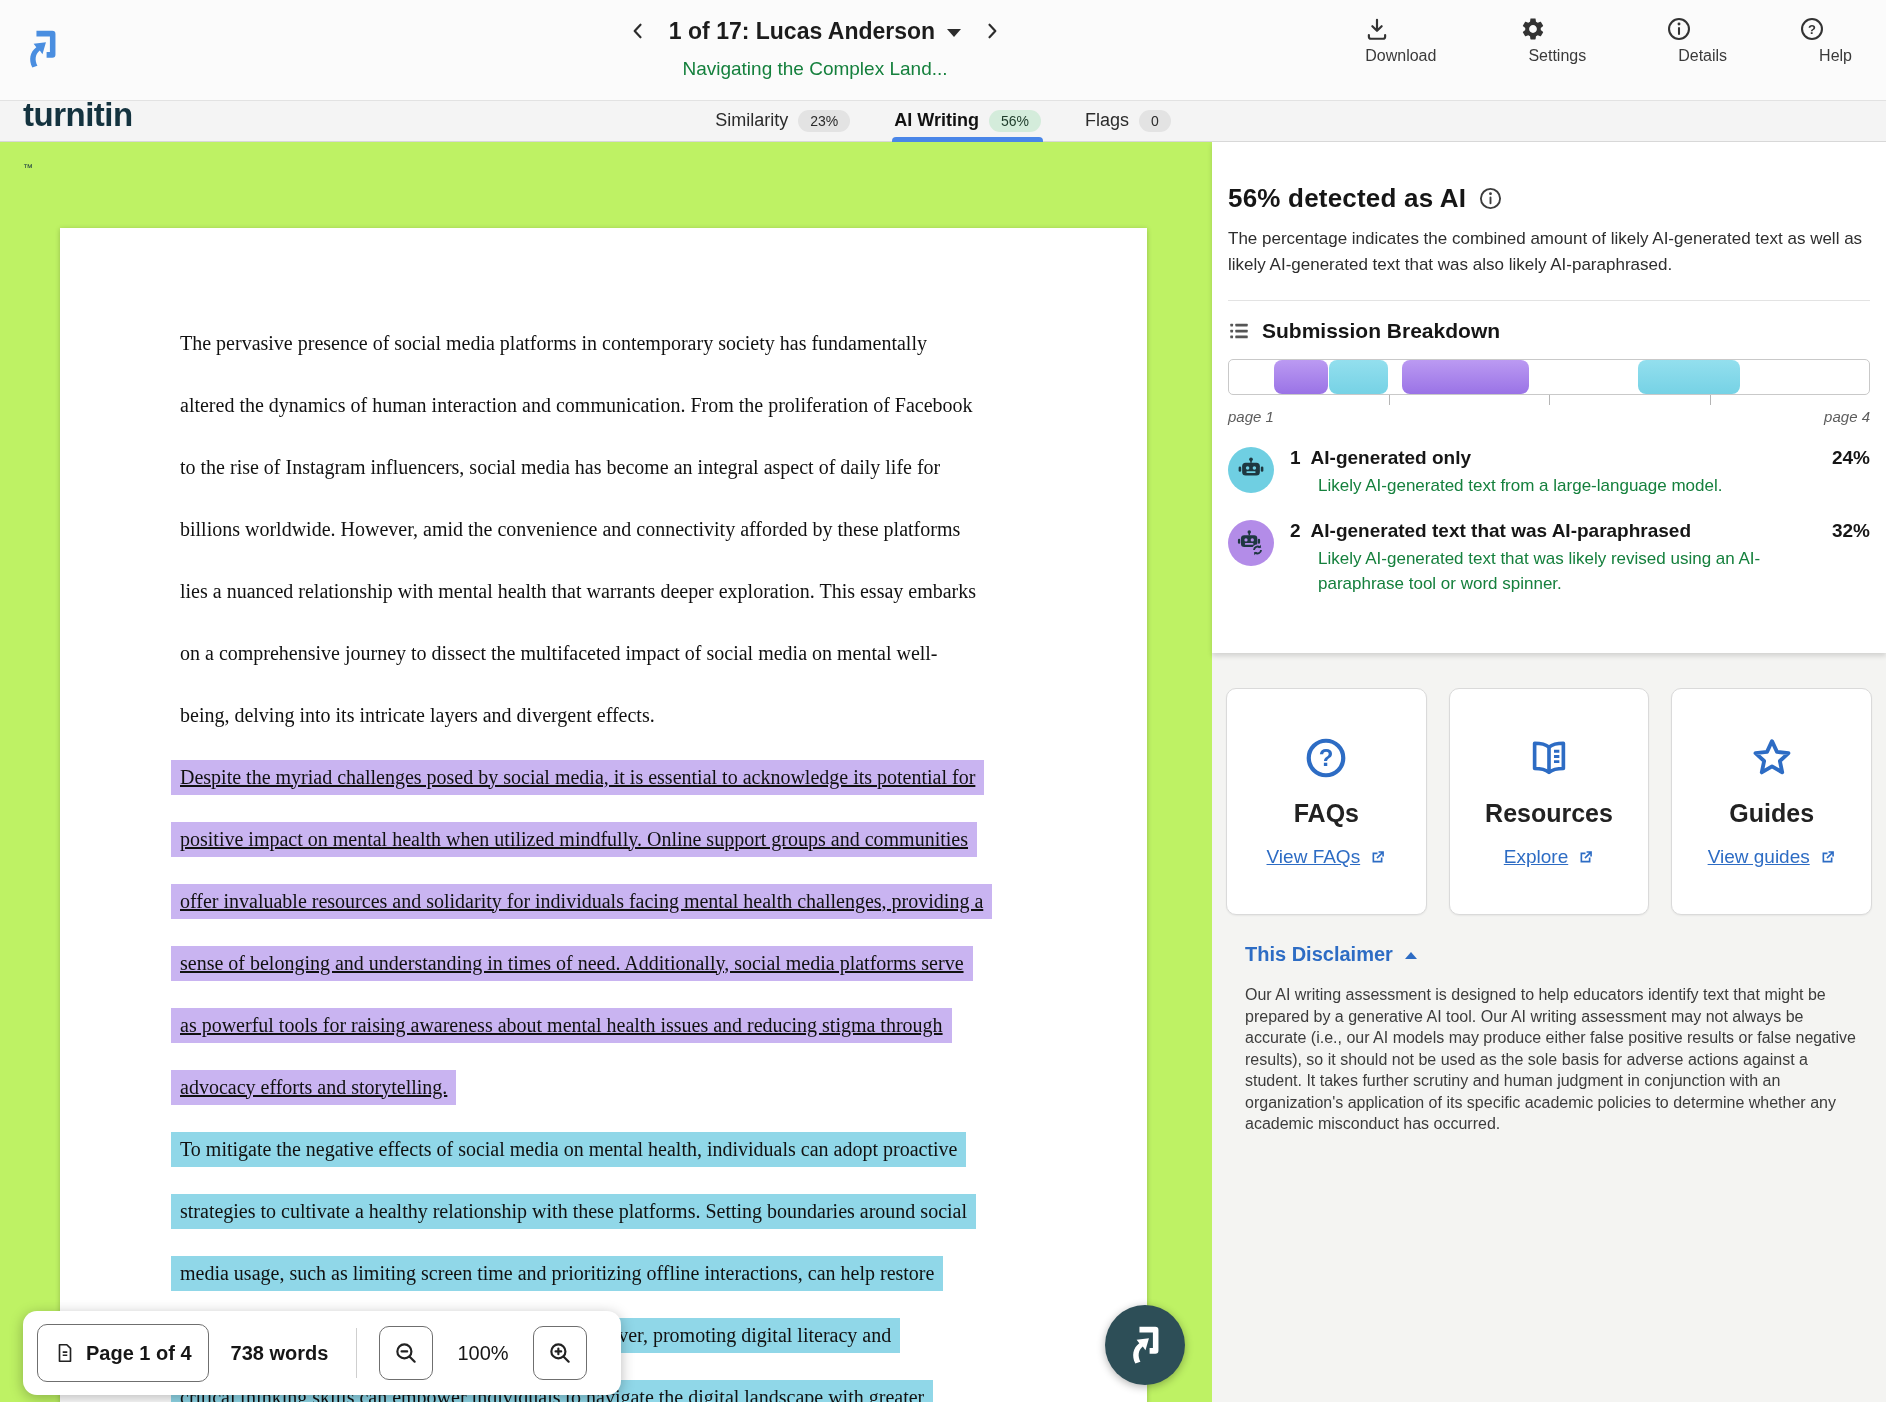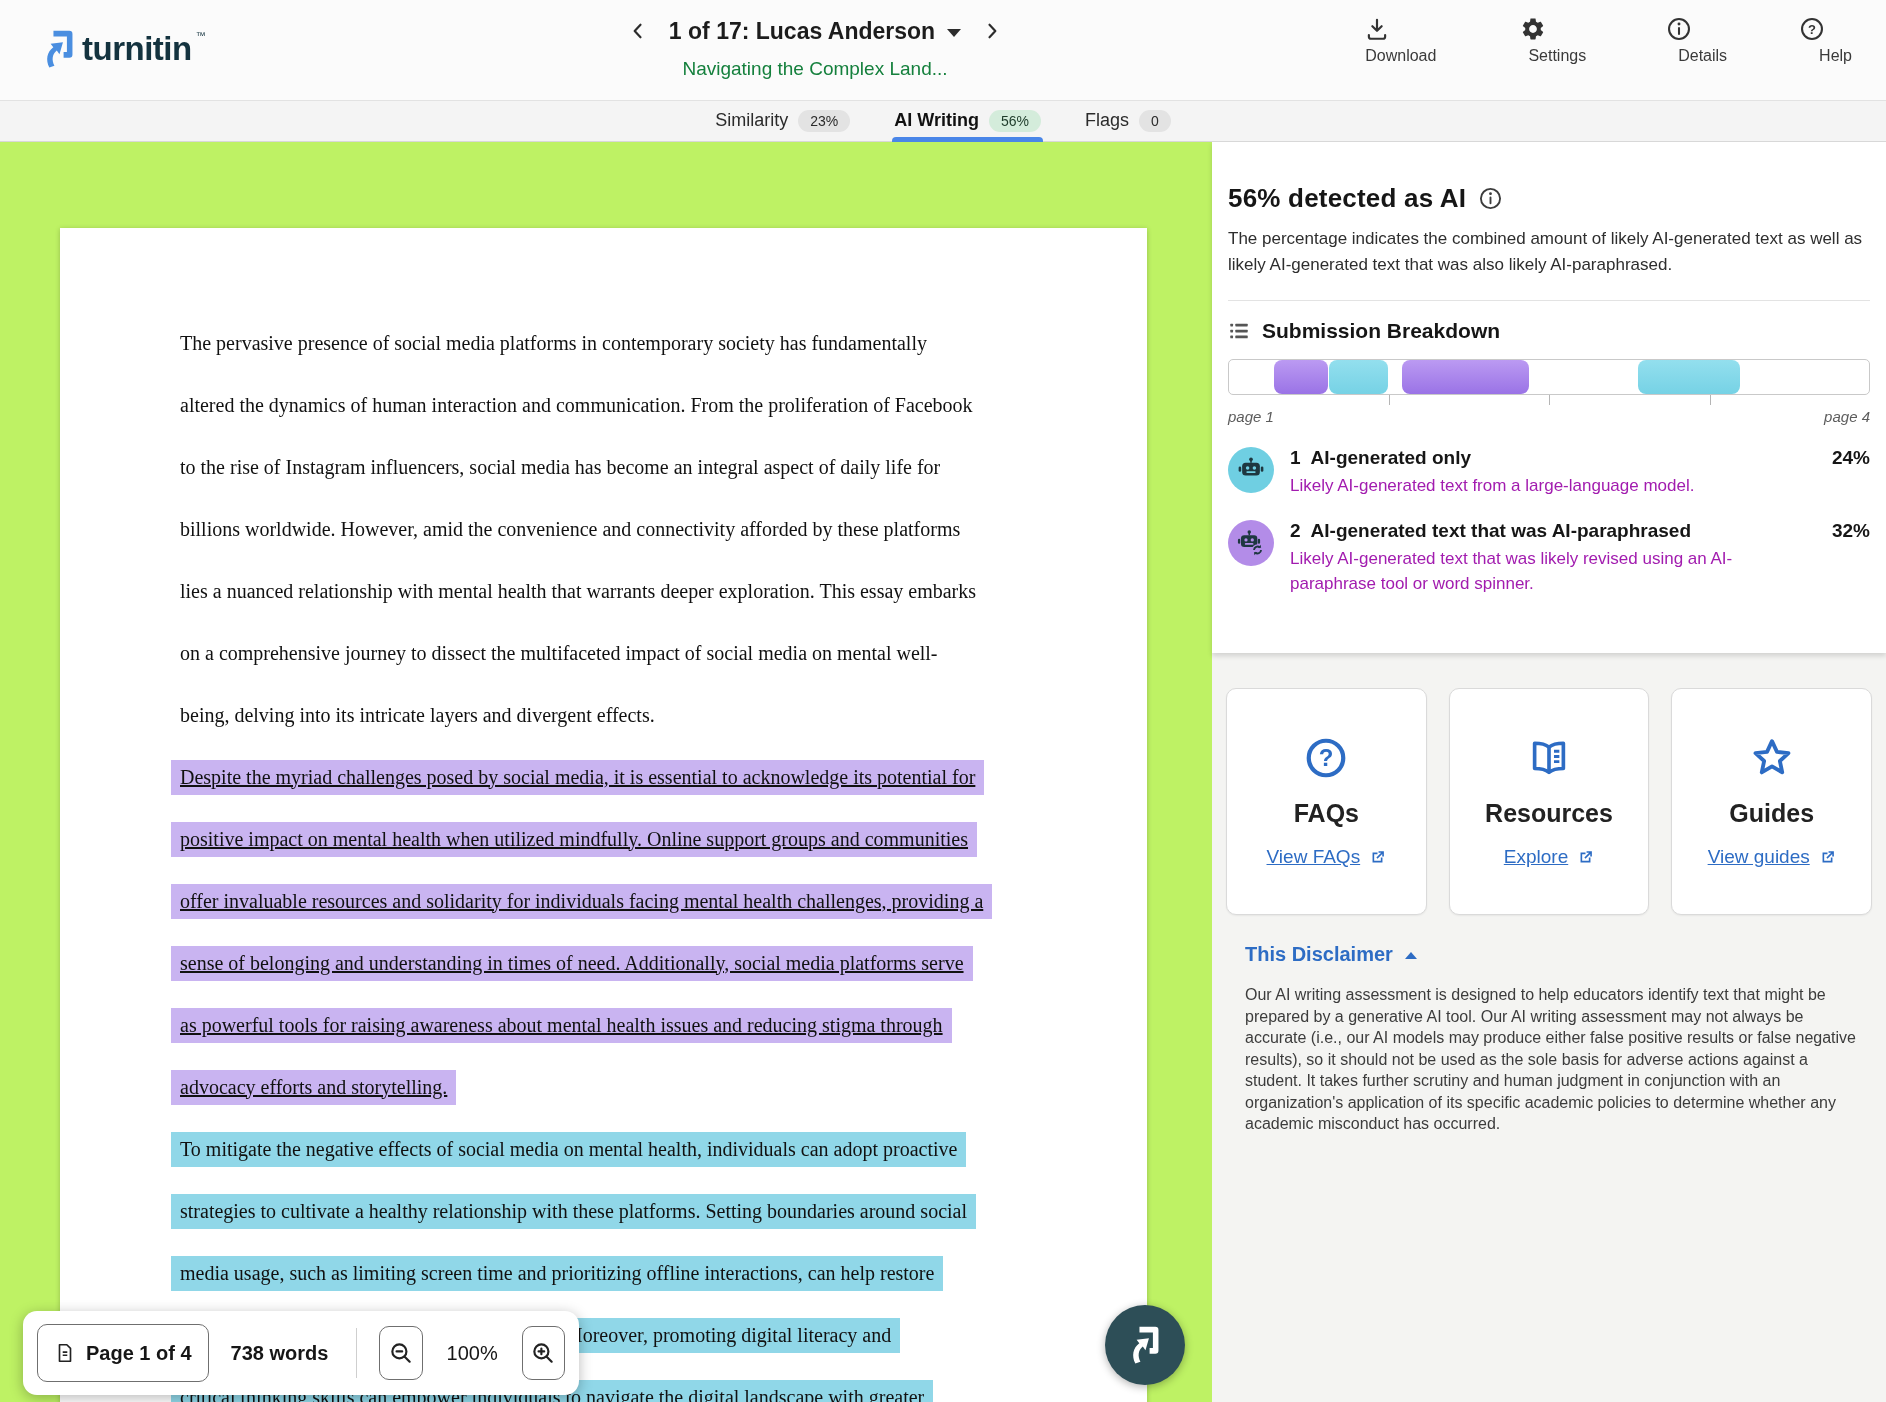--- a/index.html
+++ b/index.html
@@ -2,21 +2,21 @@
 <html><head>
 <meta charset="utf-8">
 <style>
   html,body{margin:0;padding:0;background:#d4d4d4;}
   .app{position:relative;width:1886px;height:1402px;overflow:hidden;
        background:#e9e9e9;font-family:"Liberation Sans",sans-serif;color:#1e1e1e;}
 
   
   .header{position:absolute;left:0;top:0;width:100%;height:100px;background:#fbfbfb;
           border-bottom:1px solid #e2e2e2;z-index:20;}
-  .logo{position:absolute;left:40px;top:28px;display:flex;align-items:flex-start;gap:4px;}
+  .logo{position:absolute;left:23px;top:28px;display:flex;align-items:flex-start;gap:24px;flex-direction:column;}
   .logo svg{width:38px;height:42px;}
   .logo-text{font-size:33px;font-weight:bold;color:#14333f;letter-spacing:-0.5px;line-height:42px;}
   .logo-tm{font-size:10px;color:#14333f;margin-top:2px;}
   .nav-center{position:absolute;left:580px;top:14px;width:470px;text-align:center;}
   .nav-title-row{display:flex;align-items:center;justify-content:center;gap:14px;}
   .nav-chevron{width:34px;height:34px;display:flex;align-items:center;justify-content:center;cursor:pointer;}
   .nav-chevron svg{width:20px;height:20px;}
   .nav-title{font-size:23px;font-weight:bold;color:#1c1c1c;display:flex;align-items:center;gap:12px;}
   .nav-caret{width:0;height:0;border-left:7px solid transparent;border-right:7px solid transparent;
              border-top:8px solid #2c2c2c;margin-top:3px;}
@@ -43,21 +43,21 @@
         box-shadow:0 1px 5px rgba(0,0,0,.22);}
   .doc-lines{position:absolute;left:120px;top:84px;width:920px;}
   .doc-line{height:62px;display:flex;align-items:center;}
   .hl{display:inline-block;font-family:"Liberation Serif",serif;font-size:20px;color:#111;
       padding:6px 9px;margin-left:-9px;white-space:nowrap;}
   .hl-none{background:transparent;}
   .hl-purple{background:#c9b4f1;text-decoration:underline;}
   .hl-cyan{background:#90d7e8;}
 
   
-  .toolbar{position:absolute;left:23px;top:1311px;width:556px;height:84px;background:#fff;border-radius:14px;
+  .toolbar{position:absolute;left:23px;top:1311px;width:598px;height:84px;background:#fff;border-radius:14px;
            box-shadow:0 3px 14px rgba(0,0,0,.28);display:flex;align-items:center;padding:0 14px;box-sizing:border-box;
            gap:16px;z-index:30;}
   .page-btn{display:flex;align-items:center;gap:10px;border:1.5px solid #6f6f6f;border-radius:10px;height:56px;
             padding:0 16px;cursor:pointer;background:#fff;}
   .page-btn svg{width:22px;height:22px;}
   .tb-text{font-size:20px;font-weight:bold;color:#161616;white-space:nowrap;}
   .tb-words{font-size:20px;font-weight:bold;color:#161616;margin:0 6px;white-space:nowrap;}
   .tb-div{width:1px;height:50px;background:#cfcfcf;margin:0 6px;}
   .zoom-btn{width:52px;height:52px;border:1.5px solid #6f6f6f;border-radius:10px;background:#fff;display:flex;
             align-items:center;justify-content:center;cursor:pointer;}
@@ -91,21 +91,21 @@
   .bk-items{margin-top:22px;}
   .bk-item{display:flex;gap:16px;margin-bottom:22px;}
   .avatar{flex:0 0 46px;width:46px;height:46px;border-radius:50%;display:flex;align-items:center;justify-content:center;}
   .avatar.cyan{background:#6fcfe2;}
   .avatar.purple{background:#b38ce8;}
   .avatar svg{width:28px;height:28px;}
   .bk-body{flex:1;}
   .bk-row1{display:flex;align-items:baseline;gap:10px;}
   .bk-num{font-size:19px;font-weight:bold;color:#161616;}
   .bk-name{font-size:19px;font-weight:bold;color:#161616;}
-  .bk-desc{font-size:17px;color:#a21caf;line-height:25px;margin-top:4px;max-width:470px;}
+  .bk-desc{font-size:17px;color:#15803d;line-height:25px;margin-top:4px;max-width:470px;margin-left:28px;}
   .bk-pct{font-size:19px;font-weight:bold;color:#161616;margin-left:auto;padding-left:10px;}
 
   .cards{position:absolute;left:0;top:547px;width:674px;display:flex;gap:22px;padding:0 14px;box-sizing:border-box;}
   .card{flex:1;height:225px;background:#fff;border:1px solid #dadada;border-radius:10px;
         box-shadow:0 1px 2px rgba(0,0,0,.06);display:flex;flex-direction:column;align-items:center;
         justify-content:center;gap:18px;}
   .card-icon svg{width:46px;height:46px;display:block;}
   .card-title{font-size:25px;font-weight:bold;color:#222;}
   .card-link{display:flex;align-items:center;gap:9px;color:#2d6cc4;font-size:19px;cursor:pointer;}
   .card-link span{text-decoration:underline;}

